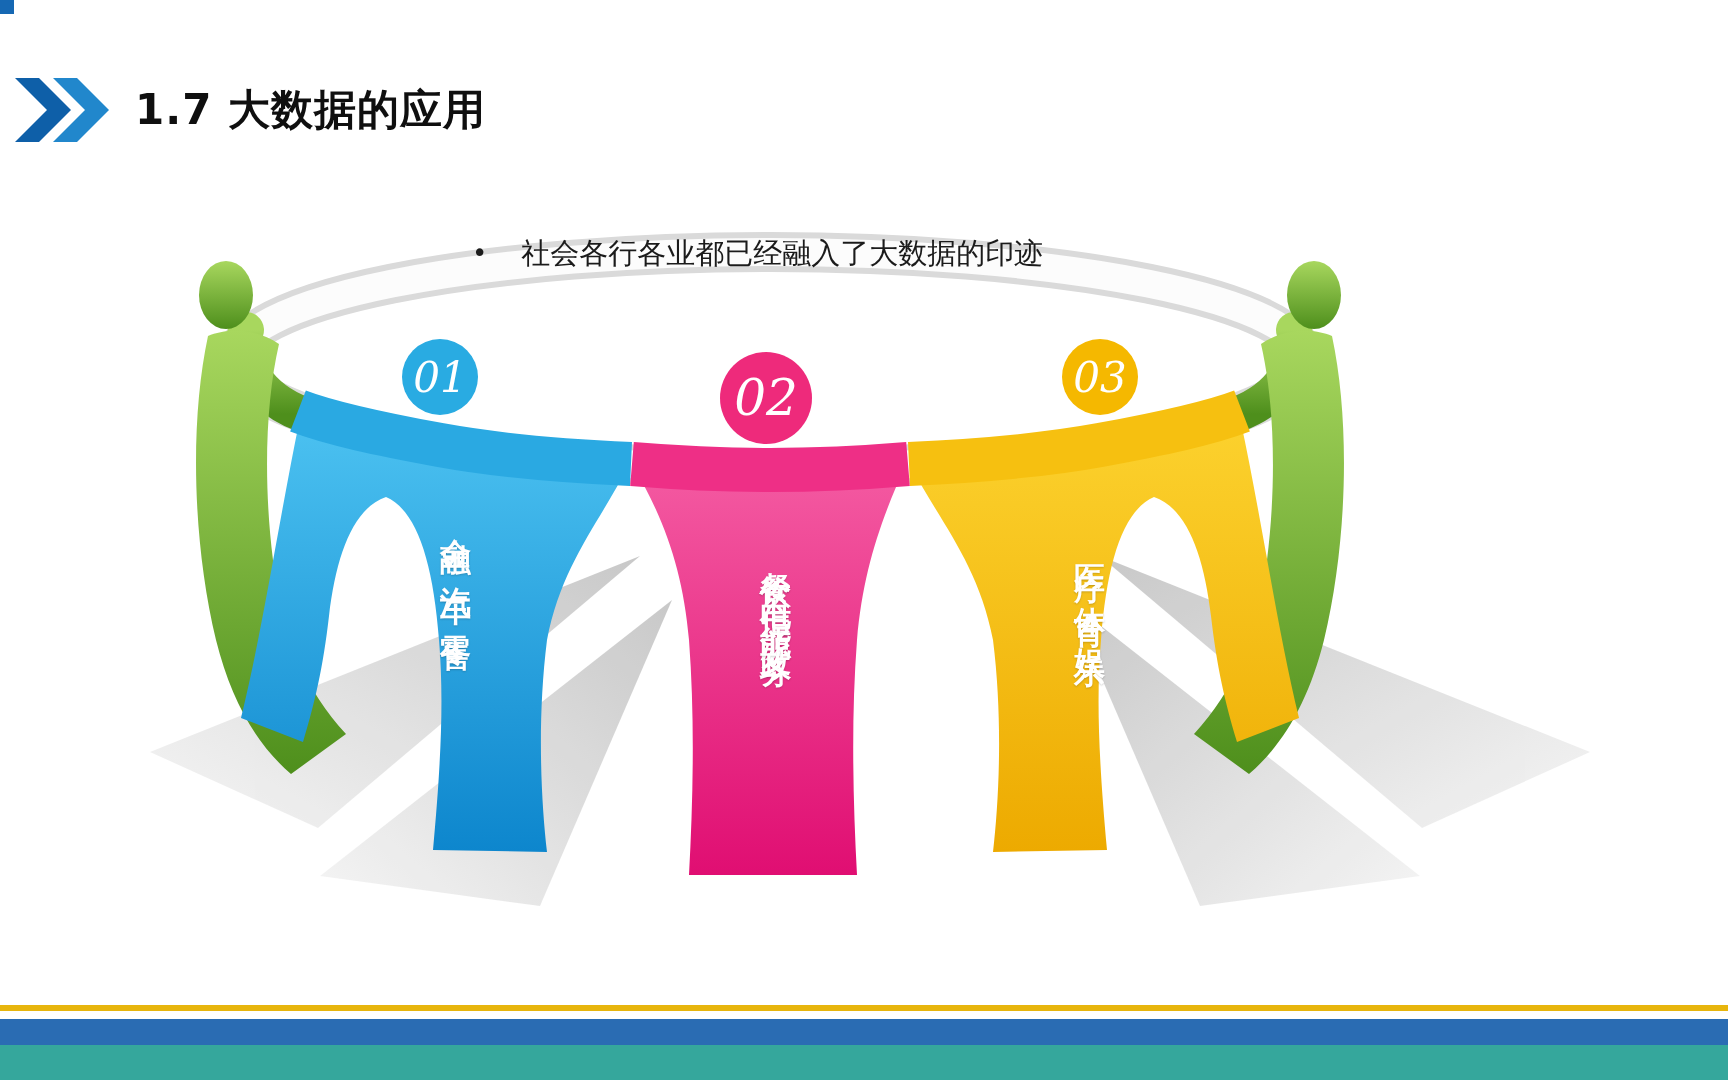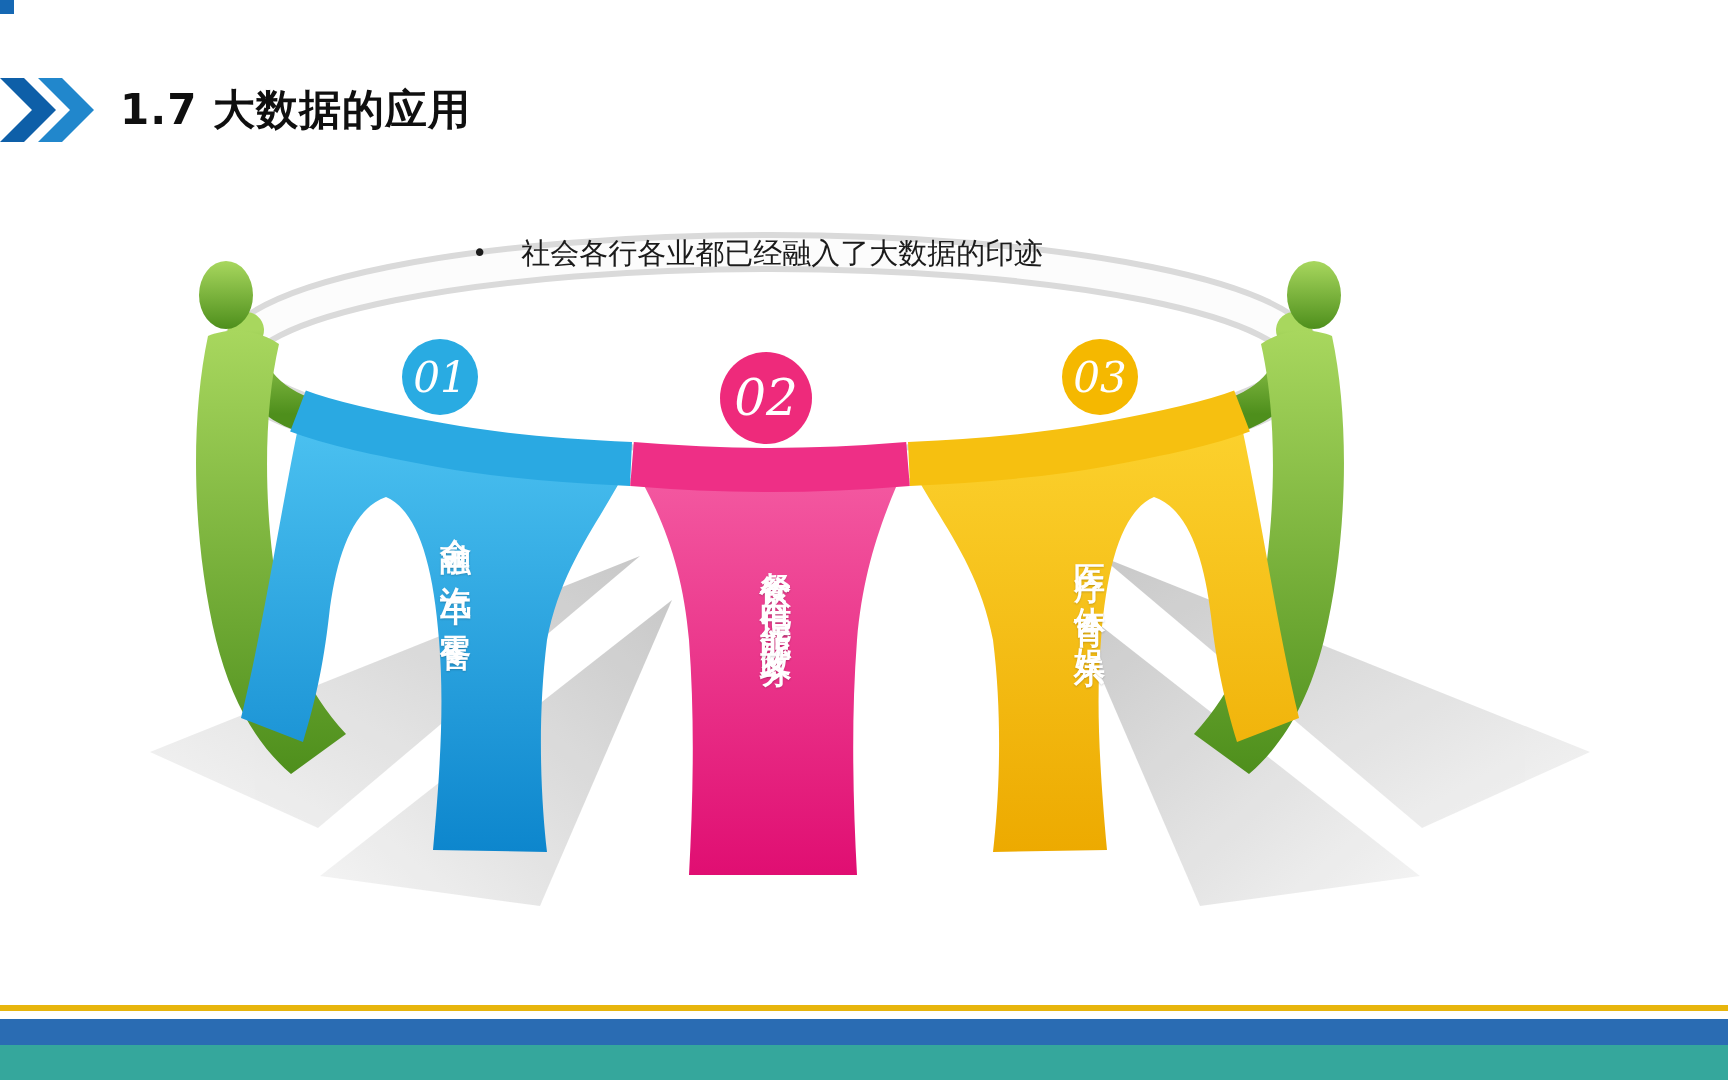--- a/index.html
+++ b/index.html
@@ -7,21 +7,21 @@
     position:relative; width:1728px; height:1080px;
     background:#ffffff; overflow:hidden;
     font-family:"DejaVu Sans", sans-serif;
   }
   .art { position:absolute; inset:0; width:1728px; height:1080px; }
 
   
   .corner-square { position:absolute; top:0; left:0; width:14px; height:14px; background:#1668b3; }
 
   
-  .title-row { position:absolute; top:72px; left:0; display:flex; align-items:center; gap:20px; }
+  .title-row { position:absolute; top:72px; left:15px; display:flex; align-items:center; gap:20px; }
   .chevrons { width:100px; height:76px; display:block; }
   .page-title { margin:0; font-size:42px; font-weight:bold; color:#0f0f0f; letter-spacing:1px; }
 
   
   .bullet-row { position:absolute; top:234px; left:472px; display:flex; align-items:flex-start; gap:34px;
                 font-size:29px; color:#1b1b1b; }
   .bullet-marker { font-size:26px; line-height:38px; }
 
   
   .label-col { position:absolute; width:64px; display:flex; flex-direction:column; align-items:center; }

